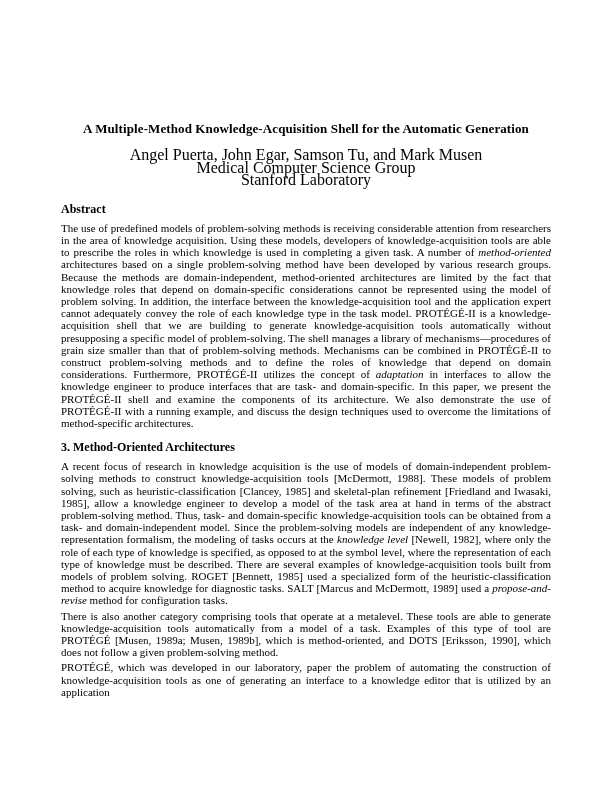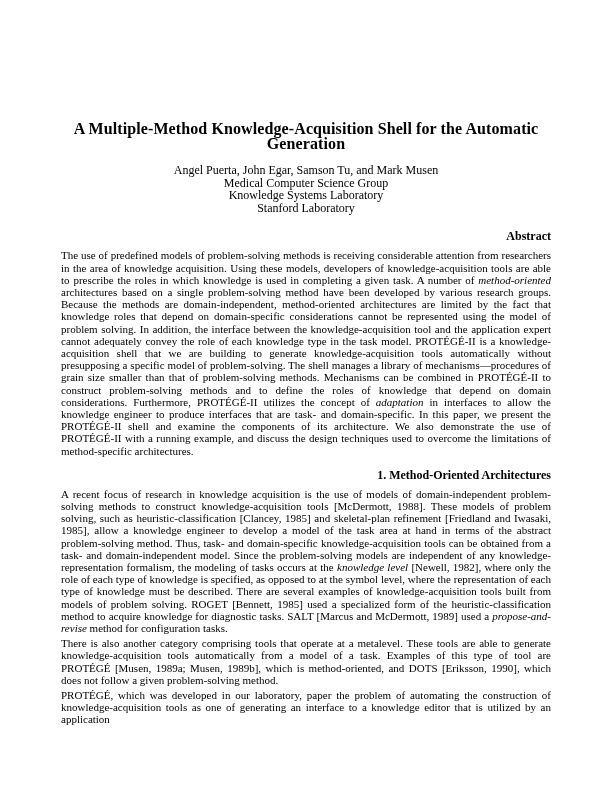--- a/index.html
+++ b/index.html
@@ -17,38 +17,38 @@
     overflow: hidden;
   }
   .content {
     position: absolute;
     left: 61px;
     top: 121px;
     width: 490px;
   }
   .title {
     margin: 0;
-    font-size: 16px;
+    font-size: 13px;
     font-weight: bold;
     line-height: 15px;
     text-align: center;
     letter-spacing: 0.1px;
   }
   .authors {
     margin-top: 13px;
     text-align: center;
-    font-size: 12px;
+    font-size: 16px;
     line-height: 12.6px;
   }
   .heading {
     margin: 15px 0 6px 0;
     font-size: 12px;
     font-weight: bold;
     line-height: 14px;
-    text-align: right;
+    text-align: left;
   }
   .section-heading {
     margin: 11px 0 6px 0;
   }
   .body-text {
     margin: 0 0 3px 0;
     font-size: 11px;
     line-height: 12.2px;
     text-align: justify;
     text-justify: inter-word;
@@ -61,29 +61,28 @@
 <body>
 
 <div class="page">
   <div class="content">
 
     <h1 class="title"><span>A Multiple-Method Knowledge-Acquisition Shell for the Automatic Generation</span><br></h1>
 
     <div class="authors">
       <div>Angel Puerta, John Egar, Samson Tu, and Mark Musen</div>
       <div>Medical Computer Science Group</div>
-      <div>Knowledge Systems Laboratory</div>
       <div>Stanford Laboratory</div>
     </div>
 
     <h2 class="heading">Abstract</h2>
 
     <p class="body-text"><span>The use of predefined models of problem-solving methods is receiving considerable attention from researchers in the area of knowledge acquisition. Using these models, developers of knowledge-acquisition tools are able to prescribe the roles in which knowledge is used in completing a given task. A number of </span><i>method-oriented</i><span> architectures based on a single problem-solving method have been developed by various research groups. Because the methods are domain-independent, method-oriented architectures are limited by the fact that knowledge roles that depend on domain-specific considerations cannot be represented using the model of problem solving. In addition, the interface between the knowledge-acquisition tool and the application expert cannot adequately convey the role of each knowledge type in the task model. PROTÉGÉ-II is a knowledge-acquisition shell that we are building to generate knowledge-acquisition tools automatically without presupposing a specific model of problem-solving. The shell manages a library of mechanisms—procedures of grain size smaller than that of problem-solving methods. Mechanisms can be combined in PROTÉGÉ-II to construct problem-solving methods and to define the roles of knowledge that depend on domain considerations. Furthermore, PROTÉGÉ-II utilizes the concept of </span><i>adaptation</i><span> in interfaces to allow the knowledge engineer to produce interfaces that are task- and domain-specific. In this paper, we present the PROTÉGÉ-II shell and examine the components of its architecture. We also demonstrate the use of PROTÉGÉ-II with a running example, and discuss the design techniques used to overcome the limitations of method-specific architectures.</span></p>
 
-    <h2 class="heading section-heading">1. Method-Oriented Architectures</h2>
+    <h2 class="heading section-heading">3. Method-Oriented Architectures</h2>
 
     <p class="body-text"><span>A recent focus of research in knowledge acquisition is the use of models of domain-independent problem-solving methods to construct knowledge-acquisition tools [McDermott, 1988]. These models of problem solving, such as heuristic-classification [Clancey, 1985] and skeletal-plan refinement [Friedland and Iwasaki, 1985], allow a knowledge engineer to develop a model of the task area at hand in terms of the abstract problem-solving method. Thus, task- and domain-specific knowledge-acquisition tools can be obtained from a task- and domain-independent model. Since the problem-solving models are independent of any knowledge-representation formalism, the modeling of tasks occurs at the </span><i>knowledge level</i><span> [Newell, 1982], where only the role of each type of knowledge is specified, as opposed to at the symbol level, where the representation of each type of knowledge must be described. There are several examples of knowledge-acquisition tools built from models of problem solving. ROGET [Bennett, 1985] used a specialized form of the heuristic-classification method to acquire knowledge for diagnostic tasks. SALT [Marcus and McDermott, 1989] used a </span><i>propose-and-revise</i><span> method for configuration tasks.</span></p>
 
     <p class="body-text">There is also another category comprising tools that operate at a metalevel. These tools are able to generate knowledge-acquisition tools automatically from a model of a task. Examples of this type of tool are PROTÉGÉ [Musen, 1989a; Musen, 1989b], which is method-oriented, and DOTS [Eriksson, 1990], which does not follow a given problem-solving method.</p>
 
     <p class="body-text">PROTÉGÉ, which was developed in our laboratory, paper the problem of automating the construction of knowledge-acquisition tools as one of generating an interface to a knowledge editor that is utilized by an application</p>
 
   </div>
 </div>
 

